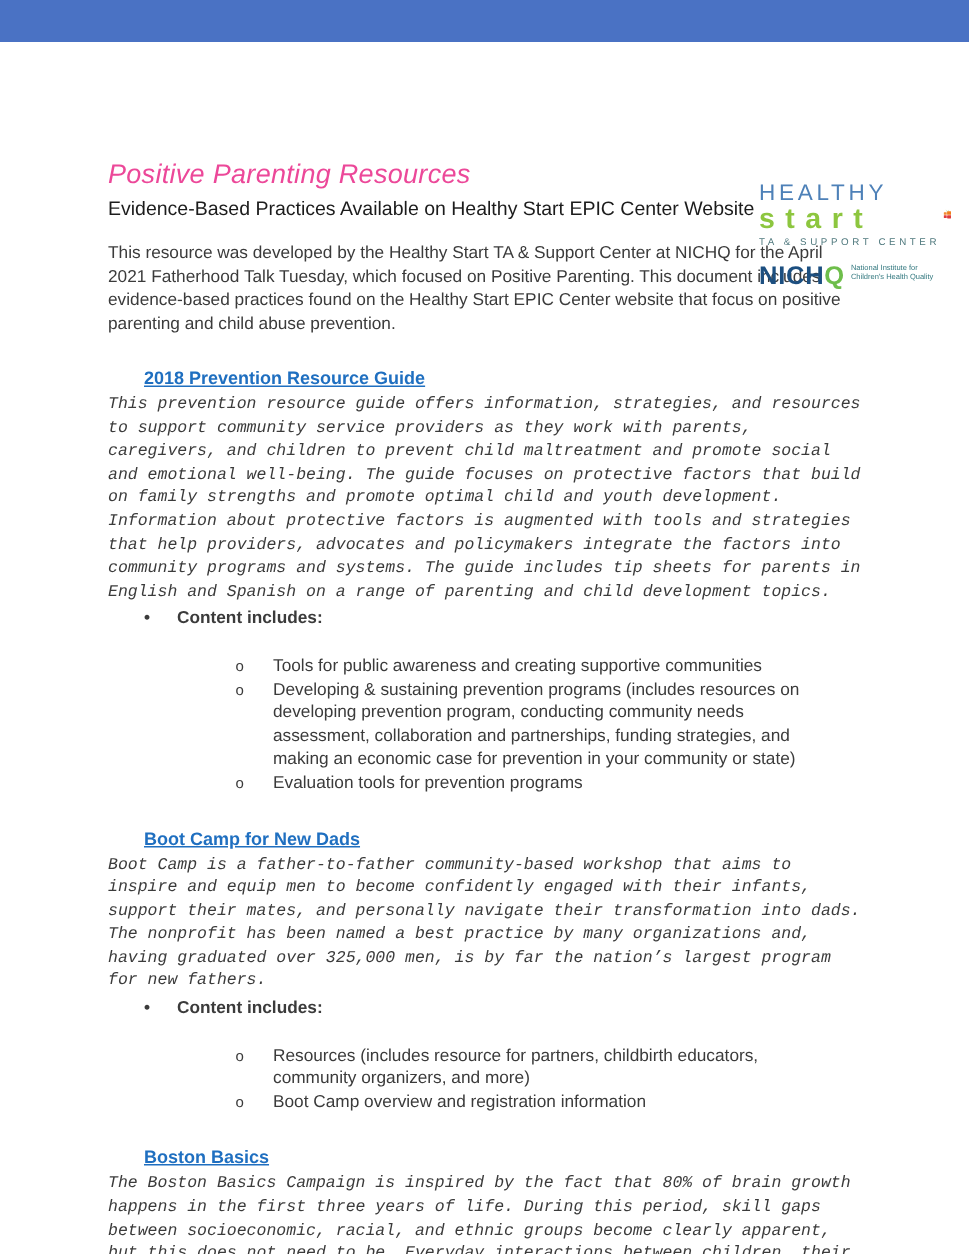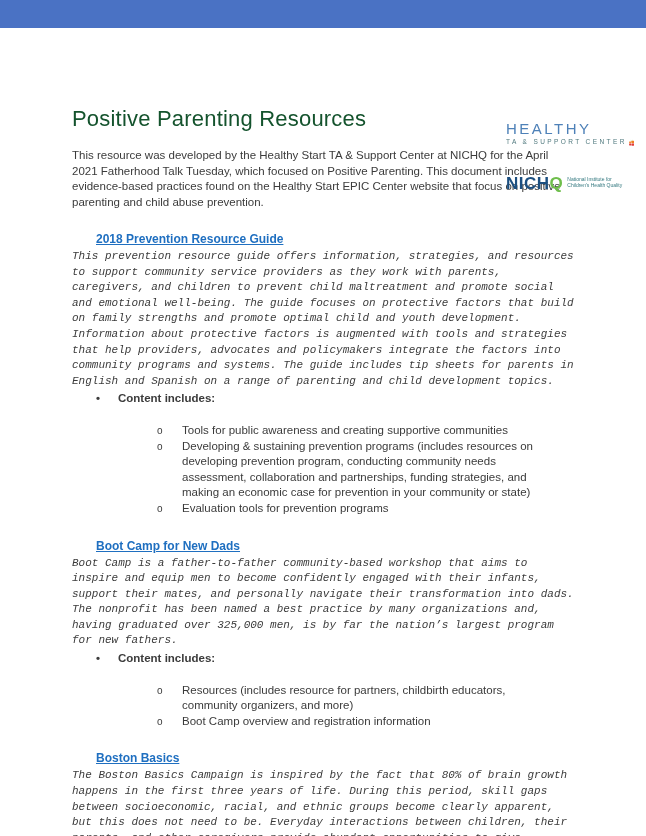--- a/index.html
+++ b/index.html
@@ -67,24 +67,25 @@
     width:56px;
     margin-left:4px;
     margin-top:2px;
     font-size:5px;
     line-height:5.5px;
     color:#33787f;
   }
   
   h1{
     margin:78px 0 0 0;
-    font-size:22px;
+    font-size:18px;
     font-weight:400;
-    color:#14532d;
+    color:#ec4899;
     letter-spacing:0.2px;
+    font-style:italic;
   }
   .subtitle{
     margin-top:4px;
     font-size:13px;
     color:#1c1c1c;
   }
   .intro{
     margin:16px 0 0 0;
     font-size:11.5px;
     line-height:15.5px;
@@ -149,38 +150,40 @@
 <body>
 
 <div class="topbar"></div>
 
 <div class="page">
 
   <div class="logo">
     <div class="hs-row">
       <div class="hs-text">
         <div class="hs-healthy">HEALTHY</div>
+        <div class="hs-start">start</div>
         <div class="hs-tagline">TA &amp; SUPPORT CENTER</div>
       </div>
       <svg class="butterfly" width="44" height="54" viewBox="0 0 44 54">
         <path d="M20 16 C 21 9, 17 4, 14 1" stroke="#8dc63f" stroke-width="1.6" fill="none"></path>
         <path d="M24 16 C 24 8, 27 4, 31 2" stroke="#8dc63f" stroke-width="1.6" fill="none"></path>
         <rect x="1" y="14" width="17" height="15" rx="3" fill="#f28b33"></rect>
         <rect x="20" y="9" width="23" height="20" rx="4" fill="#f07f1f"></rect>
         <rect x="1" y="31" width="17" height="16" rx="3" fill="#e03c3c"></rect>
         <rect x="20" y="31" width="23" height="18" rx="4" fill="#e03c3c"></rect>
       </svg>
     </div>
     <div class="nichq-row">
       <span class="nichq-word"><span>NICH</span><span class="q">Q</span></span>
       <span class="nichq-tag">National Institute for Children's Health Quality</span>
     </div>
   </div>
 
   <h1>Positive Parenting Resources</h1>
+  <div class="subtitle">Evidence-Based Practices Available on Healthy Start EPIC Center Website</div>
 
   <p class="intro">This resource was developed by the Healthy Start TA &amp; Support Center at NICHQ for the April 2021 Fatherhood Talk Tuesday, which focused on Positive Parenting. This document includes evidence-based practices found on the Healthy Start EPIC Center website that focus on positive parenting and child abuse prevention.</p>
 
   <div class="section">
     <span class="section-heading">2018 Prevention Resource Guide</span>
     <p class="desc">This prevention resource guide offers information, strategies, and resources to support community service providers as they work with parents, caregivers, and children to prevent child maltreatment and promote social and emotional well-being. The guide focuses on protective factors that build on family strengths and promote optimal child and youth development. Information about protective factors is augmented with tools and strategies that help providers, advocates and policymakers integrate the factors into community programs and systems. The guide includes tip sheets for parents in English and Spanish on a range of parenting and child development topics.</p>
     <ul class="l1">
       <li>Content includes:</li>
     </ul>
     <ul class="l2">

